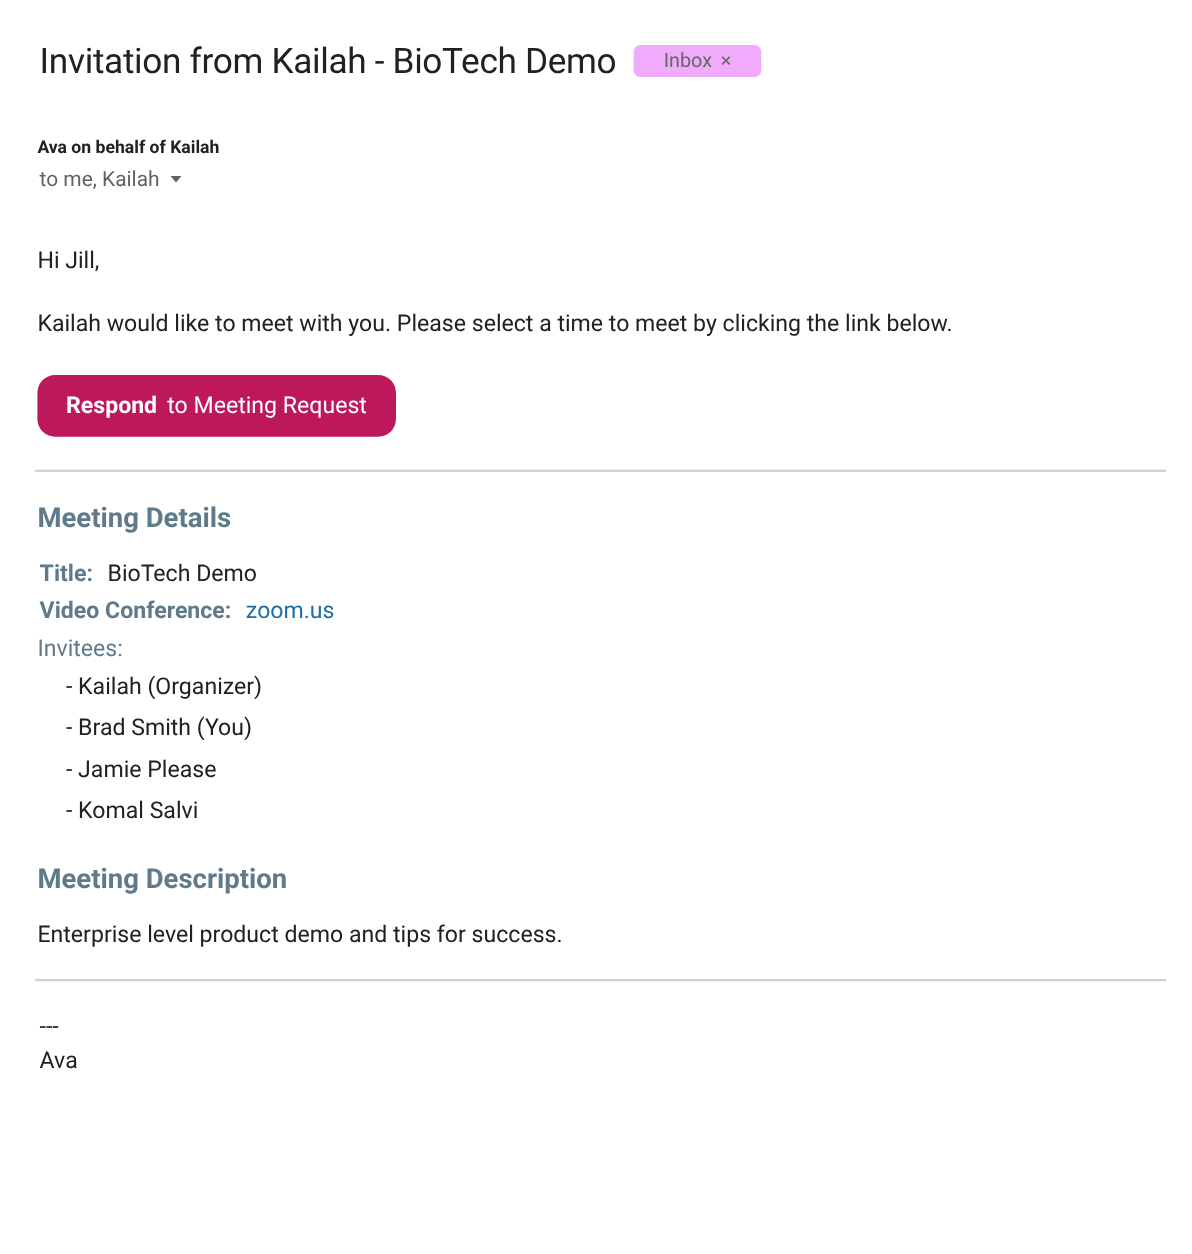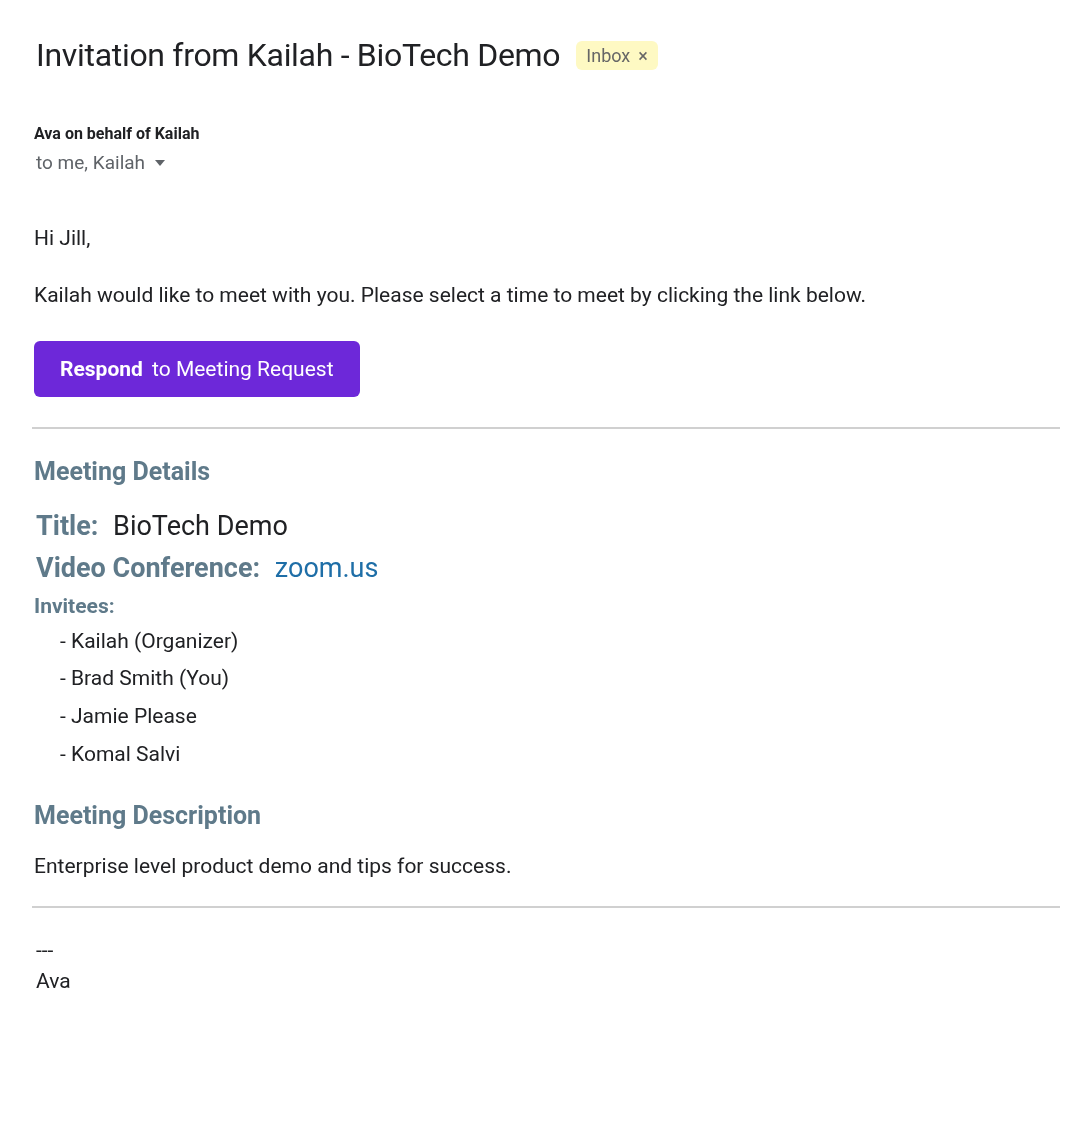--- a/index.html
+++ b/index.html
@@ -22,23 +22,23 @@
     }
     .subject-text {
       font-size: 32px;
       font-weight: 400;
       color: #202124;
       letter-spacing: -0.3px;
     }
     .inbox-badge {
       display: inline-flex;
       align-items: flex-start;
-      background: #fef9c3;
+      background: #f0abfc;
       border-radius: 6px;
-      padding: 2px 8px;
+      padding: 2px 25px;
       font-size: 18px;
       color: #666;
       gap: 4px;
     }
     .inbox-x {
       font-size: 18px;
       color: #666;
       cursor: pointer;
       font-weight: 400;
     }
@@ -70,26 +70,26 @@
       line-height: 1.4;
     }
     .greeting {
       margin-bottom: 28px;
     }
     .intro {
       margin-bottom: 28px;
     }
     .respond-btn {
       display: inline-block;
-      background: #6d28d9;
+      background: #be185d;
       color: #fff;
       font-size: 21px;
       padding: 16px 24px;
       border: none;
-      border-radius: 6px;
+      border-radius: 16px;
       cursor: pointer;
       font-family: inherit;
     }
     .respond-btn .bold {
       font-weight: 700;
     }
     .respond-btn .normal {
       font-weight: 400;
     }
     .divider {
@@ -97,36 +97,36 @@
       border-top: 2px solid #d0d0d0;
       margin: 28px 0;
     }
     .section-heading {
       font-size: 25px;
       font-weight: 700;
       color: #5f7a8a;
       margin-bottom: 24px;
     }
     .detail-row {
-      font-size: 27px;
+      font-size: 21px;
       margin-bottom: 10px;
     }
     .detail-label {
       font-weight: 700;
       color: #5f7a8a;
     }
     .detail-value {
       color: #202124;
     }
     .link {
       color: #1e6ea7;
       cursor: pointer;
     }
     .invitees-label {
-      font-weight: 700;
+      font-weight: 400;
       color: #5f7a8a;
       font-size: 21px;
       margin-bottom: 6px;
     }
     .invitee-list {
       list-style: none;
       padding-left: 24px;
       margin-bottom: 28px;
     }
     .invitee-list li {

